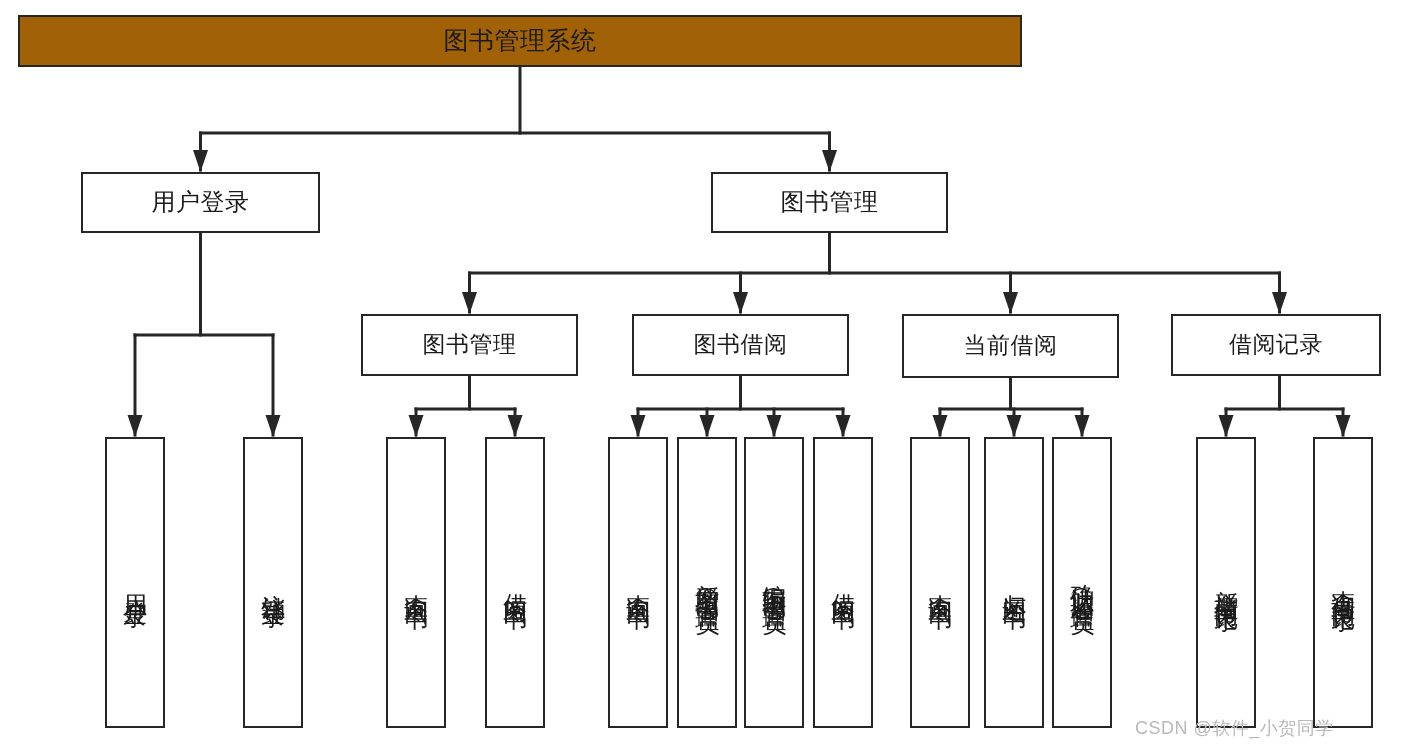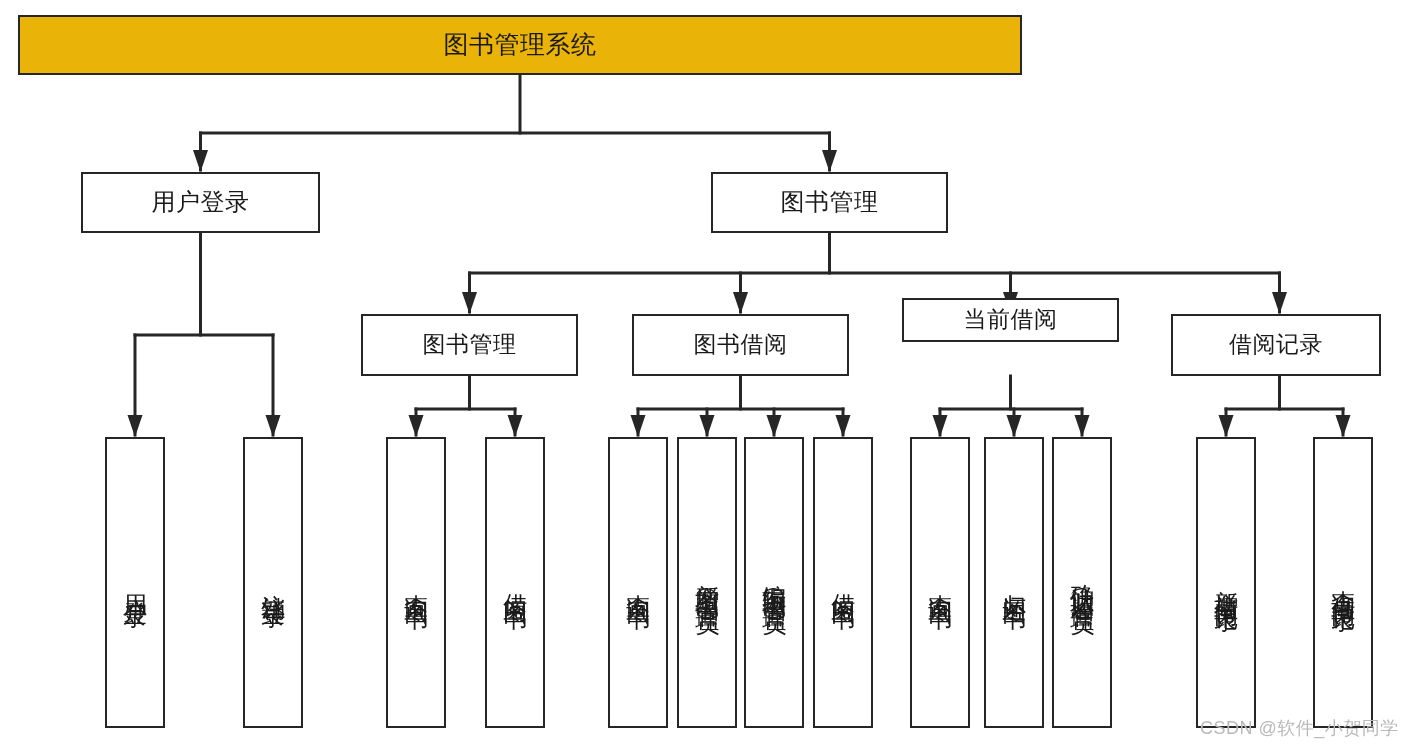--- a/index.html
+++ b/index.html
@@ -122,36 +122,36 @@
       <line x1="1082" y1="409" x2="1082" y2="435" stroke="#262626" stroke-width="3" stroke-linecap="square"></line>
       <polygon points="1074.5,415 1089.5,415 1082,437" fill="#262626"></polygon>
       <line x1="1279.5" y1="376" x2="1279.5" y2="409" stroke="#262626" stroke-width="3" stroke-linecap="square"></line>
       <line x1="1226" y1="409" x2="1343" y2="409" stroke="#262626" stroke-width="3" stroke-linecap="square"></line>
       <line x1="1226" y1="409" x2="1226" y2="435" stroke="#262626" stroke-width="3" stroke-linecap="square"></line>
       <polygon points="1218.5,415 1233.5,415 1226,437" fill="#262626"></polygon>
       <line x1="1343" y1="409" x2="1343" y2="435" stroke="#262626" stroke-width="3" stroke-linecap="square"></line>
       <polygon points="1335.5,415 1350.5,415 1343,437" fill="#262626"></polygon>
     </svg>
   <div id="nodes">
-      <div class="node root" style="left: 18px; top: 15px; width: 1004px; height: 60px; border-color: rgb(38, 38, 38); background: #eab308;">
+      <div class="node root" style="left: 18px; top: 15px; width: 1004px; height: 52px; border-color: rgb(38, 38, 38); background: #a16207;">
         <span class="label" style="color: rgb(26, 26, 26);">图书管理系统</span>
       </div>
       <div class="node l2" style="left: 81px; top: 172px; width: 239px; height: 61px; border-color: rgb(38, 38, 38); background: rgb(255, 255, 255);">
         <span class="label" style="color: rgb(26, 26, 26);">用户登录</span>
       </div>
       <div class="node l2" style="left: 711px; top: 172px; width: 237px; height: 61px; border-color: rgb(38, 38, 38); background: rgb(255, 255, 255); align-items: center;">
         <span class="label" style="color: rgb(26, 26, 26);">图书管理</span>
       </div>
       <div class="node l3" style="left: 361px; top: 314px; width: 217px; height: 62px; border-color: rgb(38, 38, 38); background: rgb(255, 255, 255);">
         <span class="label" style="color: rgb(26, 26, 26);">图书管理</span>
       </div>
       <div class="node l3" style="left: 632px; top: 314px; width: 217px; height: 62px; border-color: rgb(38, 38, 38); background: rgb(255, 255, 255);">
         <span class="label" style="color: rgb(26, 26, 26);">图书借阅</span>
       </div>
-      <div class="node l3" style="left: 902px; top: 298px; width: 217px; height: 44px; border-color: rgb(38, 38, 38); background: rgb(255, 255, 255); text-align: right;">
+      <div class="node l3" style="left: 902px; top: 314px; width: 217px; height: 64px; border-color: rgb(38, 38, 38); background: rgb(255, 255, 255); text-align: right;">
         <span class="label" style="color: rgb(26, 26, 26);">当前借阅</span>
       </div>
       <div class="node l3" style="left: 1171px; top: 314px; width: 210px; height: 62px; border-color: rgb(38, 38, 38); background: rgb(255, 255, 255);">
         <span class="label" style="color: rgb(26, 26, 26);">借阅记录</span>
       </div>
       <div class="node leaf" style="left: 105px; top: 437px; width: 60px; height: 291px; border-color: rgb(38, 38, 38); background: rgb(255, 255, 255);">
         <span class="label" style="color: rgb(26, 26, 26);">用户登录</span>
       </div>
       <div class="node leaf" style="left: 243px; top: 437px; width: 60px; height: 291px; border-color: rgb(38, 38, 38); background: rgb(255, 255, 255);">
         <span class="label" style="color: rgb(26, 26, 26);">注销登录</span>
@@ -183,14 +183,14 @@
       <div class="node leaf" style="left: 1052px; top: 437px; width: 60px; height: 291px; border-color: rgb(38, 38, 38); background: rgb(255, 255, 255);">
         <span class="label" style="color: rgb(26, 26, 26);">确认归还（管理员）</span>
       </div>
       <div class="node leaf" style="left: 1196px; top: 437px; width: 60px; height: 291px; border-color: rgb(38, 38, 38); background: rgb(255, 255, 255);">
         <span class="label" style="color: rgb(26, 26, 26);">新增借阅记录</span>
       </div>
       <div class="node leaf" style="left: 1313px; top: 437px; width: 60px; height: 291px; border-color: rgb(38, 38, 38); background: rgb(255, 255, 255);">
         <span class="label" style="color: rgb(26, 26, 26);">查询借阅记录</span>
       </div>
     </div>
-  <div id="watermark" style="left: 1200px; top: 716px; color: rgb(185, 185, 185);">CSDN @软件_小贺同学</div>
+  <div id="watermark" style="left: 1135px; top: 716px; color: rgb(185, 185, 185);">CSDN @软件_小贺同学</div>
 </div>
 
 </body></html>

